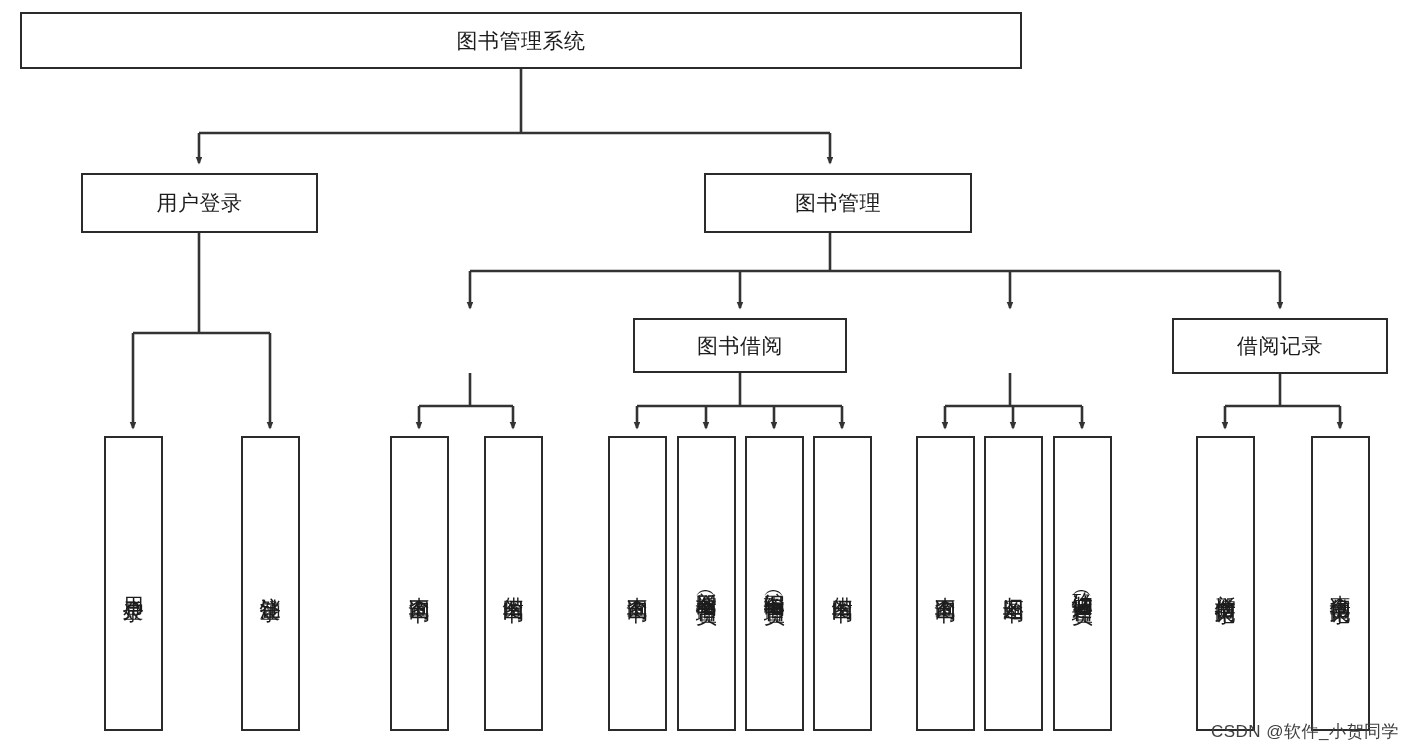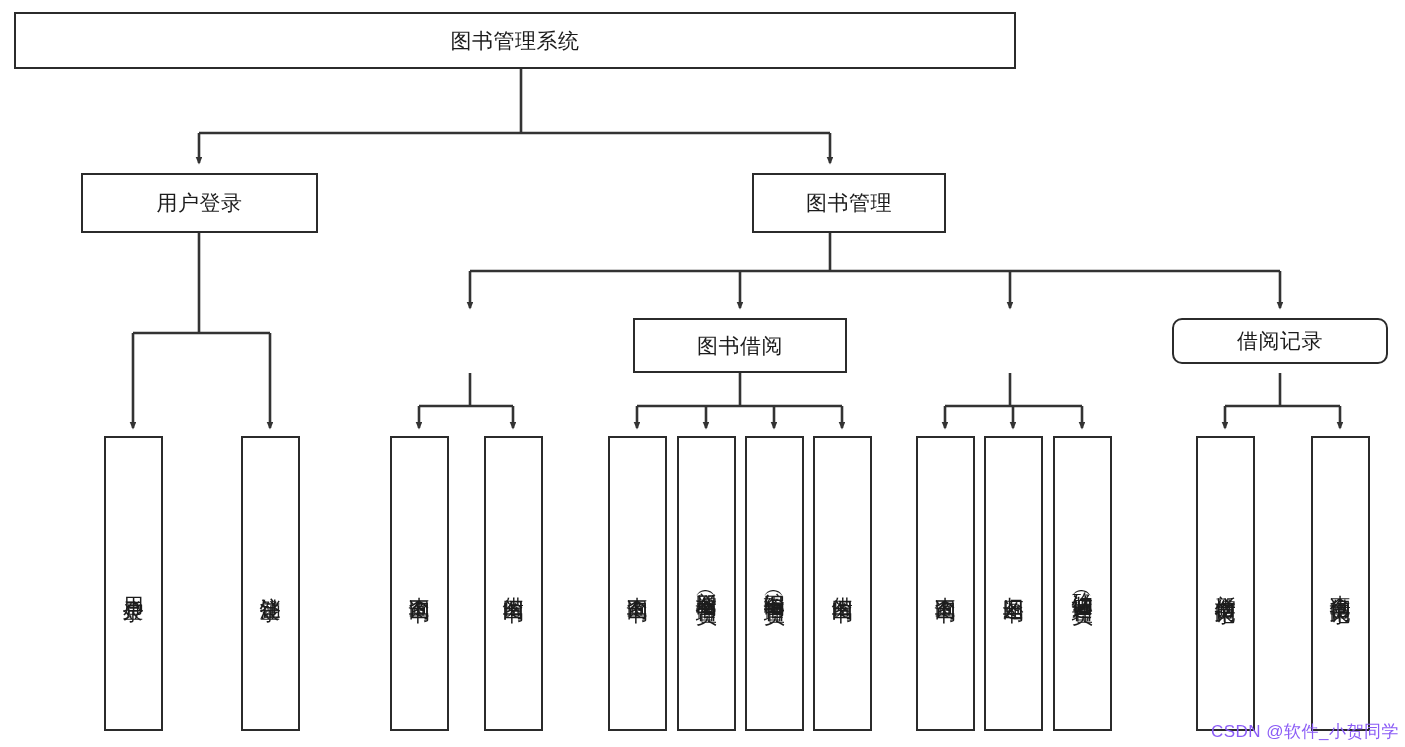--- a/index.html
+++ b/index.html
@@ -53,21 +53,21 @@
     top: 0;
     width: 1405px;
     height: 747px;
     pointer-events: none;
   }
   .watermark {
     position: absolute;
     right: 6px;
     bottom: 4px;
     font-size: 17px;
-    color: #8b5cf6;
+    color: #404040;
     letter-spacing: 0.5px;
     white-space: nowrap;
   }
 </style>
 </head>
 <body>
 
 <div id="canvas">
 
   <svg id="wires" viewBox="0 0 1405 747" xmlns="http://www.w3.org/2000/svg">
@@ -113,35 +113,35 @@
       <path d="M1013,406 L1013,428" marker-end="url(#arrow)"></path>
       <path d="M1082,406 L1082,428" marker-end="url(#arrow)"></path>
 
       <path d="M1280,373 L1280,406"></path>
       <path d="M1225,406 L1340,406"></path>
       <path d="M1225,406 L1225,428" marker-end="url(#arrow)"></path>
       <path d="M1340,406 L1340,428" marker-end="url(#arrow)"></path>
     </g>
   </svg>
 
-  <div class="node h" style="left:14px; top:12px; width:1002px; height:57px;">
+  <div class="node h" style="left:20px; top:12px; width:1002px; height:57px;">
     <span>图书管理系统</span>
   </div>
 
   <div class="node h" style="left:81px; top:173px; width:237px; height:60px;">
     <span>用户登录</span>
   </div>
-  <div class="node h" style="left:752px; top:173px; width:194px; height:60px;">
+  <div class="node h" style="left:704px; top:173px; width:268px; height:60px;">
     <span>图书管理</span>
   </div>
 
   <div class="node h" style="left:633px; top:318px; width:214px; height:55px;">
     <span>图书借阅</span>
   </div>
-  <div class="node h" style="left:1172px; top:318px; width:216px; height:46px;border-radius:10px;">
+  <div class="node h" style="left:1172px; top:318px; width:216px; height:56px;">
     <span>借阅记录</span>
   </div>
 
   <div class="node v" style="left:104px; top:436px; width:59px; height:295px;">
     <span>用户登录</span>
   </div>
   <div class="node v" style="left:241px; top:436px; width:59px; height:295px;">
     <span>注销登录</span>
   </div>
 

